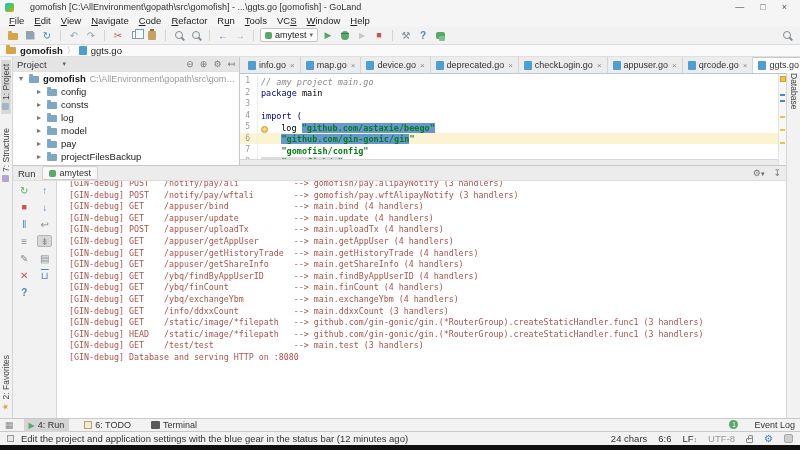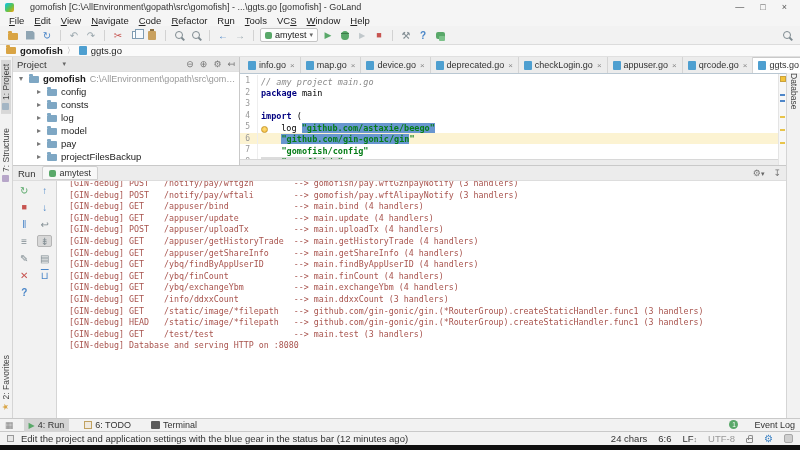--- a/index.html
+++ b/index.html
@@ -74,21 +74,21 @@
 .tab.active{background:#fff;box-shadow:inset 0 1px 0 #c9c9c9}
 .tabx{color:#888;font-size:8px;margin-left:1px}
 .codearea{flex:1;position:relative;overflow:hidden;font-family:"DejaVu Sans Mono",monospace;font-size:8.5px;padding-top:1px}
 .cline{height:11.5px;display:flex;align-items:stretch;white-space:pre}
 .cline .gut{width:18px;text-align:right;padding-right:7px;color:#999;font-size:8px;flex:none;border-right:1px solid #eee;line-height:11.5px}
 .cline.cur{background:#fcf3d2}
 .ctext{display:flex;align-items:flex-end;white-space:pre;padding-left:3px}
 .cline.part .ctext span{background:#dcdcdc}
 .bulb{width:7px;height:7px;background:radial-gradient(circle at 50% 40%,#ffe27a,#f2b53c);border:1px solid #c99b2e;border-radius:50%;margin-right:3px;flex:none}
 .cmt{color:#8a8a8a;font-style:italic}
-.kw{color:#000080;font-weight:bold}
+.kw{color:#000080;font-weight:normal}
 .pl{color:#000}
 .str{color:#067d17;font-weight:bold}
 .sel{background:#6896cf}
 .hscroll{position:absolute;left:0;right:8px;bottom:0;height:6px;background:#ececec;border-top:1px solid #d8d8d8}
 .estripe{position:absolute;top:0;right:0;width:8px;bottom:0;background:#f7f7f7;border-left:1px solid #e4e4e4}
 .warnbox{position:absolute;top:2px;left:1px;width:6px;height:6px;background:#f4c33a;border:1px solid #caa23c}
 .mk{position:absolute;left:1px;width:5px;height:2px}
 .mkb{background:#4f87c9}.mky{background:#e8c44a}
 
 .runpanel{flex:1;display:flex;flex-direction:column;border-top:1px solid #c9c9c9;min-height:0}
@@ -376,25 +376,26 @@
             <span class="ric blu">↑</span>
             <span class="ric blu">↓</span>
             <span class="ric dgry">↩</span>
             <span class="ric dgry selected">⇟</span>
             <span class="ric dgry">▤</span>
             <span class="ric blu trash">⊔</span>
           </div>
         </div>
         <div class="console">
           <div class="conwrap">
-              <div class="conline">[GIN-debug] POST   /notify/pay/wftgzh        --&gt; gomofish/pay.wftGzhpayNotify (3 handlers)</div>
+              <div class="conline">[GIN-debug] POST   /notify/pay/ali           --&gt; gomofish/pay.alipayNotify (3 handlers)</div>
               <div class="conline">[GIN-debug] POST   /notify/pay/wftali        --&gt; gomofish/pay.wftAlipayNotify (3 handlers)</div>
               <div class="conline">[GIN-debug] GET    /appuser/bind             --&gt; main.bind (4 handlers)</div>
               <div class="conline">[GIN-debug] GET    /appuser/update           --&gt; main.update (4 handlers)</div>
               <div class="conline">[GIN-debug] POST   /appuser/uploadTx         --&gt; main.uploadTx (4 handlers)</div>
+              <div class="conline">[GIN-debug] GET    /appuser/getAppUser       --&gt; main.getAppUser (4 handlers)</div>
               <div class="conline">[GIN-debug] GET    /appuser/getHistoryTrade  --&gt; main.getHistoryTrade (4 handlers)</div>
               <div class="conline">[GIN-debug] GET    /appuser/getShareInfo     --&gt; main.getShareInfo (4 handlers)</div>
               <div class="conline">[GIN-debug] GET    /ybq/findByAppUserID      --&gt; main.findByAppUserID (4 handlers)</div>
               <div class="conline">[GIN-debug] GET    /ybq/finCount             --&gt; main.finCount (4 handlers)</div>
               <div class="conline">[GIN-debug] GET    /ybq/exchangeYbm          --&gt; main.exchangeYbm (4 handlers)</div>
               <div class="conline">[GIN-debug] GET    /info/ddxxCount           --&gt; main.ddxxCount (3 handlers)</div>
               <div class="conline">[GIN-debug] GET    /static/image/*filepath   --&gt; github.com/gin-gonic/gin.(*RouterGroup).createStaticHandler.func1 (3 handlers)</div>
               <div class="conline">[GIN-debug] HEAD   /static/image/*filepath   --&gt; github.com/gin-gonic/gin.(*RouterGroup).createStaticHandler.func1 (3 handlers)</div>
               <div class="conline">[GIN-debug] GET    /test/test                --&gt; main.test (3 handlers)</div>
               <div class="conline">[GIN-debug] Database and serving HTTP on :8080</div>

